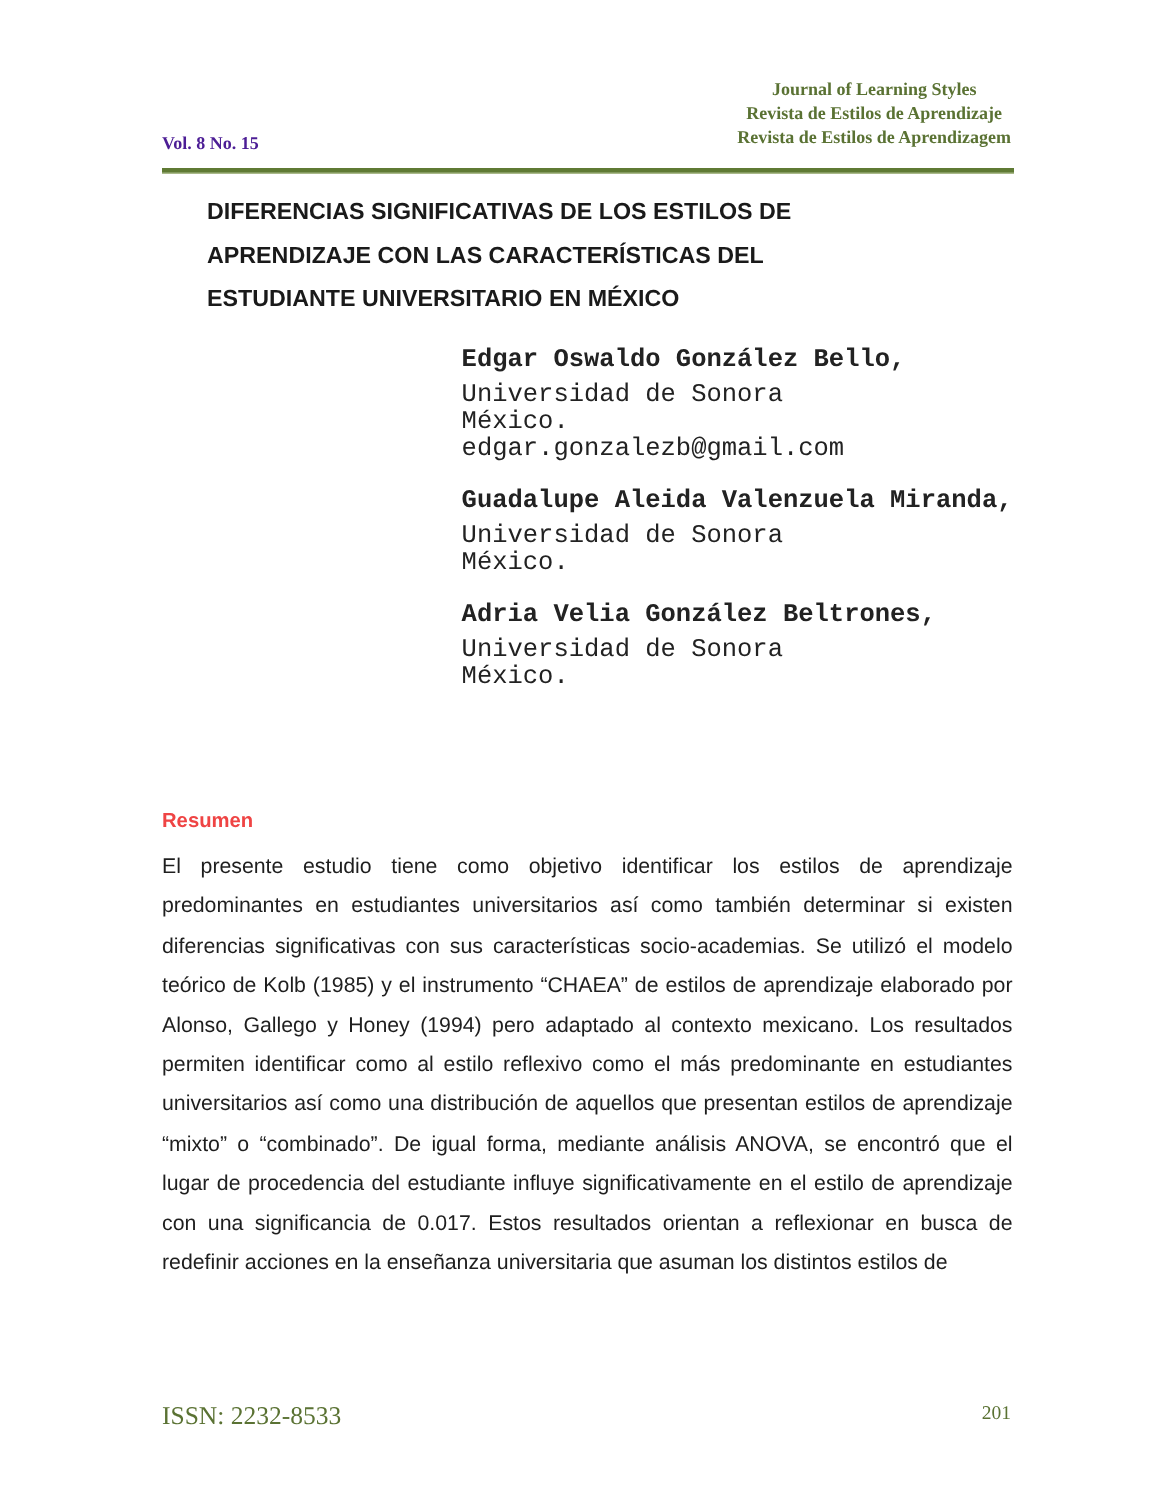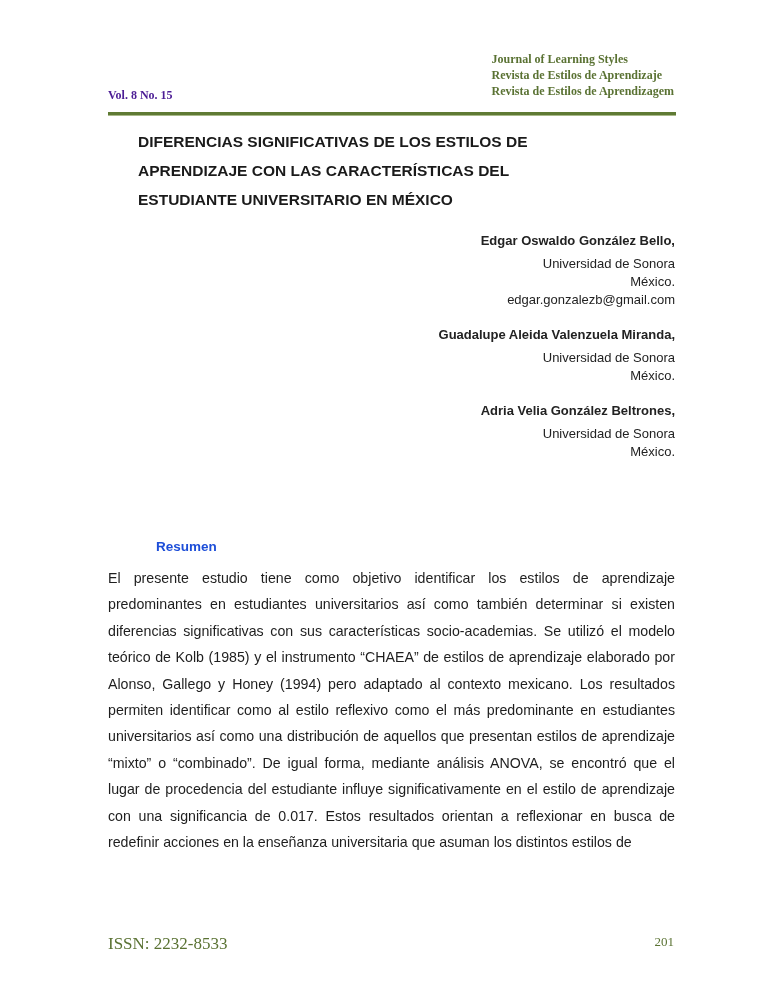--- a/index.html
+++ b/index.html
@@ -4,44 +4,44 @@
 <style>
   html, body { margin: 0; padding: 0; background: #ffffff; }
   body { width: 768px; height: 994px; position: relative; overflow: hidden; }
   .page { position: absolute; left: 0; top: 0; width: 768px; height: 994px; }
   .hdr-left {
     position: absolute; left: 108px; top: 88px;
     font-family: "Liberation Serif", serif; font-weight: bold; font-size: 12px;
     color: #4c1d95;
   }
   .hdr-right {
-    position: absolute; right: 94px; top: 51px; text-align: left;
+    position: absolute; right: 94px; top: 51px; text-align: center;
     font-family: "Liberation Serif", serif; font-weight: bold; font-size: 12px;
     line-height: 16px; color: #5a7233;
   }
   .rule {
     position: absolute; left: 108px; top: 112px; width: 568px; height: 3px;
     background: #5f7a34; border-bottom: 1px solid #a9b98a;
   }
   .title {
     position: absolute; left: 108px; width: 568px; top: 127px;
     font-family: "Liberation Sans", sans-serif; font-weight: bold;
     font-size: 15.5px; line-height: 29px; color: #1a1a1a;
   }
   .title div { padding-left: 30px; }
   .authors {
-    position: absolute; right: 93px; top: 232px; text-align: right;
-    font-family: Liberation Sans, sans-serif; font-size: 13px; color: #222;
+    position: absolute; right: 93px; top: 232px; 
+    font-family: Liberation Mono, monospace; font-size: 17px; color: #222;
   }
   .author { margin-bottom: 17px; }
   .author .name { font-weight: bold; margin-bottom: 5px; line-height: 18px; }
   .author .aff { line-height: 18px; }
   .resumen-h {
     position: absolute; left: 108px; top: 539px;
-    font-family: "Liberation Sans", sans-serif; font-weight: bold; font-size: 13.5px; color: #1d4ed8; margin-left: 48px;
+    font-family: "Liberation Sans", sans-serif; font-weight: bold; font-size: 13.5px; color: #ef4444;
   }
   .abstract {
     position: absolute; left: 108px; top: 565px; width: 567px;
     font-family: "Liberation Sans", sans-serif; font-size: 14.2px; line-height: 26.4px;
     color: #1e1e1e; text-align: justify;
   }
   .footer-left {
     position: absolute; left: 108px; top: 934px;
     font-family: "Liberation Serif", serif; font-size: 17px; color: #5a7233;
   }

